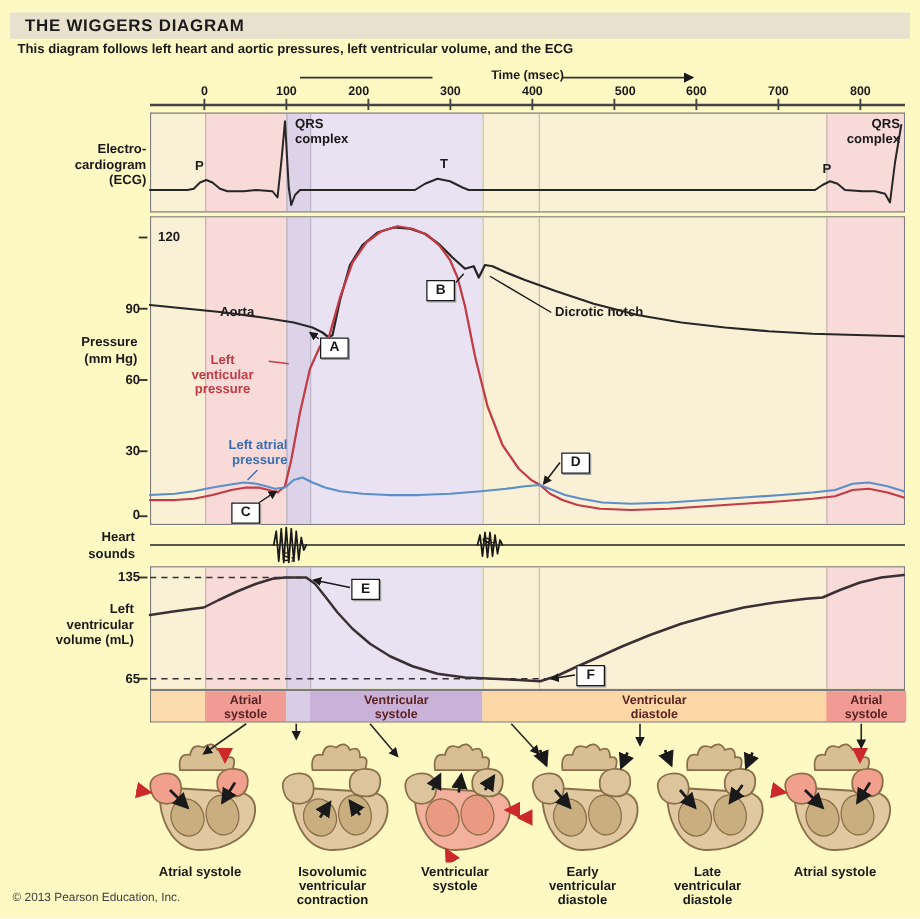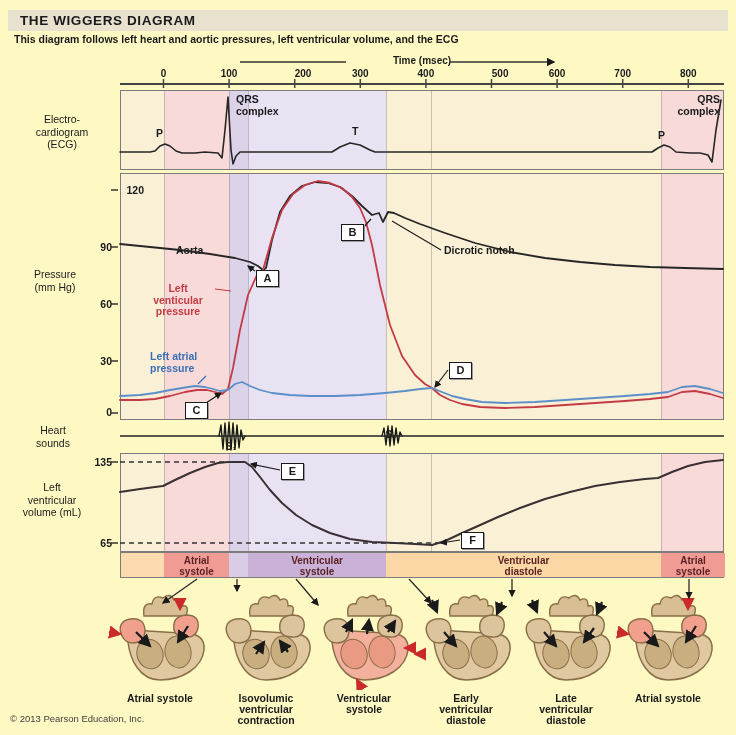--- a/index.html
+++ b/index.html
@@ -12,21 +12,21 @@
   .tickrow span{position:absolute;top:68px;width:34px;text-align:center;font-size:10px;font-weight:bold;}
   .axisline{position:absolute;left:120px;top:83px;width:604px;height:2px;background:#444;}
   .panel{position:absolute;left:120px;width:604px;border:1px solid #7b7b7b;box-sizing:border-box;overflow:hidden;}
   .band{position:absolute;top:0;bottom:0;}
   .b-tan{background:#faf0d6;} .b-pink{background:#f8dbd8;} .b-pstrip{background:#ddd3e9;} .b-lav{background:#e9e2f2;}
   .gline{position:absolute;top:0;bottom:0;width:1px;background:rgba(110,100,120,.35);}
   .p-ecg{top:90px;height:80px;} .p-press{top:173px;height:247px;} .p-vol{top:453px;height:99px;}
   .bandrow{position:absolute;left:120px;top:552px;width:604px;height:26px;border:1px solid #7b7b7b;box-sizing:border-box;}
   .seg{position:absolute;top:0;bottom:0;text-align:center;font-size:10px;font-weight:bold;color:#5a2222;line-height:11px;padding-top:2px;box-sizing:border-box;}
   .s1c{background:#fcdcae;} .s2c{background:#f09c95;} .s3c{background:#d9cce6;} .s4c{background:#c9b1d8;} .s5c{background:#fbd7a5;}
-  .axlabel{position:absolute;text-align:center;font-size:10.5px;font-weight:normal;line-height:12.5px;}
+  .axlabel{position:absolute;text-align:right;font-size:10.5px;font-weight:bold;line-height:12.5px;}
   .ytick{position:absolute;text-align:right;font-size:10.5px;font-weight:bold;width:30px;}
   .inlab{position:absolute;font-size:10.5px;font-weight:bold;line-height:11.5px;}
   .red{color:#c23b45;} .blue{color:#3a6fb5;}
   .lbox{position:absolute;width:21px;height:15px;background:#fff;border:1.6px solid #1a1a1a;box-shadow:1px 1px 0 #9a9a9a;
         font-size:11px;font-weight:bold;text-align:center;line-height:15px;z-index:6;}
   .soundlab{position:absolute;font-size:10px;font-weight:bold;width:24px;text-align:center;}
   .heart{position:absolute;top:590px;width:104px;height:100px;}
   .heartlab{position:absolute;top:693px;width:128px;text-align:center;font-size:10.5px;font-weight:bold;line-height:11px;}
   .copyright{position:absolute;left:10px;top:713px;font-size:9.5px;color:#3d3d3d;}
   svg.overlay{position:absolute;left:0;top:0;z-index:5;pointer-events:none;}
@@ -41,21 +41,21 @@
   </div>
 
   <div class="intro">
     <div>This diagram follows left heart and aortic pressures, left ventricular volume, and the ECG</div>
   </div>
 
   <div class="timelabel">Time (msec)</div>
   <div class="tickrow" id="timeticks">
       <span style="left: 146.5px;">0</span>
       <span style="left: 212.1px;">100</span>
-      <span style="left: 286px;">200</span>
+      <span style="left: 270px;">200</span>
       <span style="left: 343.3px;">300</span>
       <span style="left: 408.9px;">400</span>
       <span style="left: 474.5px; text-align: right;">500</span>
       <span style="left: 540.1px;">600</span>
       <span style="left: 605.7px;">700</span>
       <span style="left: 671.3px;">800</span>
     </div>
   <div class="axisline"></div>
 
   <div class="panel p-ecg">
@@ -160,21 +160,21 @@
   <div class="inlab" style="left:664px;top:94px;width:56px;text-align:right">
       <div>QRS</div>
       <div>complex</div>
     </div>
   <div class="inlab" style="left:176px;top:245px">Aorta</div>
   <div class="inlab red" style="left:138px;top:283px;width:80px;text-align:center">
       <div>Left</div>
       <div>venticular</div>
       <div>pressure</div>
     </div>
-  <div class="inlab blue" style="left:150px;top:351px;width:80px;text-align:left">
+  <div class="inlab blue" style="left:150px;top:351px;width:80px;text-align:right">
       <div>Left atrial</div>
       <div>pressure</div>
     </div>
   <div class="inlab" style="left:444px;top:245px">Dicrotic notch</div>
   <div class="soundlab" style="left:219px;top:441px">S₁</div>
   <div class="soundlab" style="left:379px;top:429px">S₂</div>
 
   <div class="lbox" style="left:256px;top:270px">A</div>
   <div class="lbox" style="left:341px;top:224px">B</div>
   <div class="lbox" style="left:185px;top:402px">C</div>

